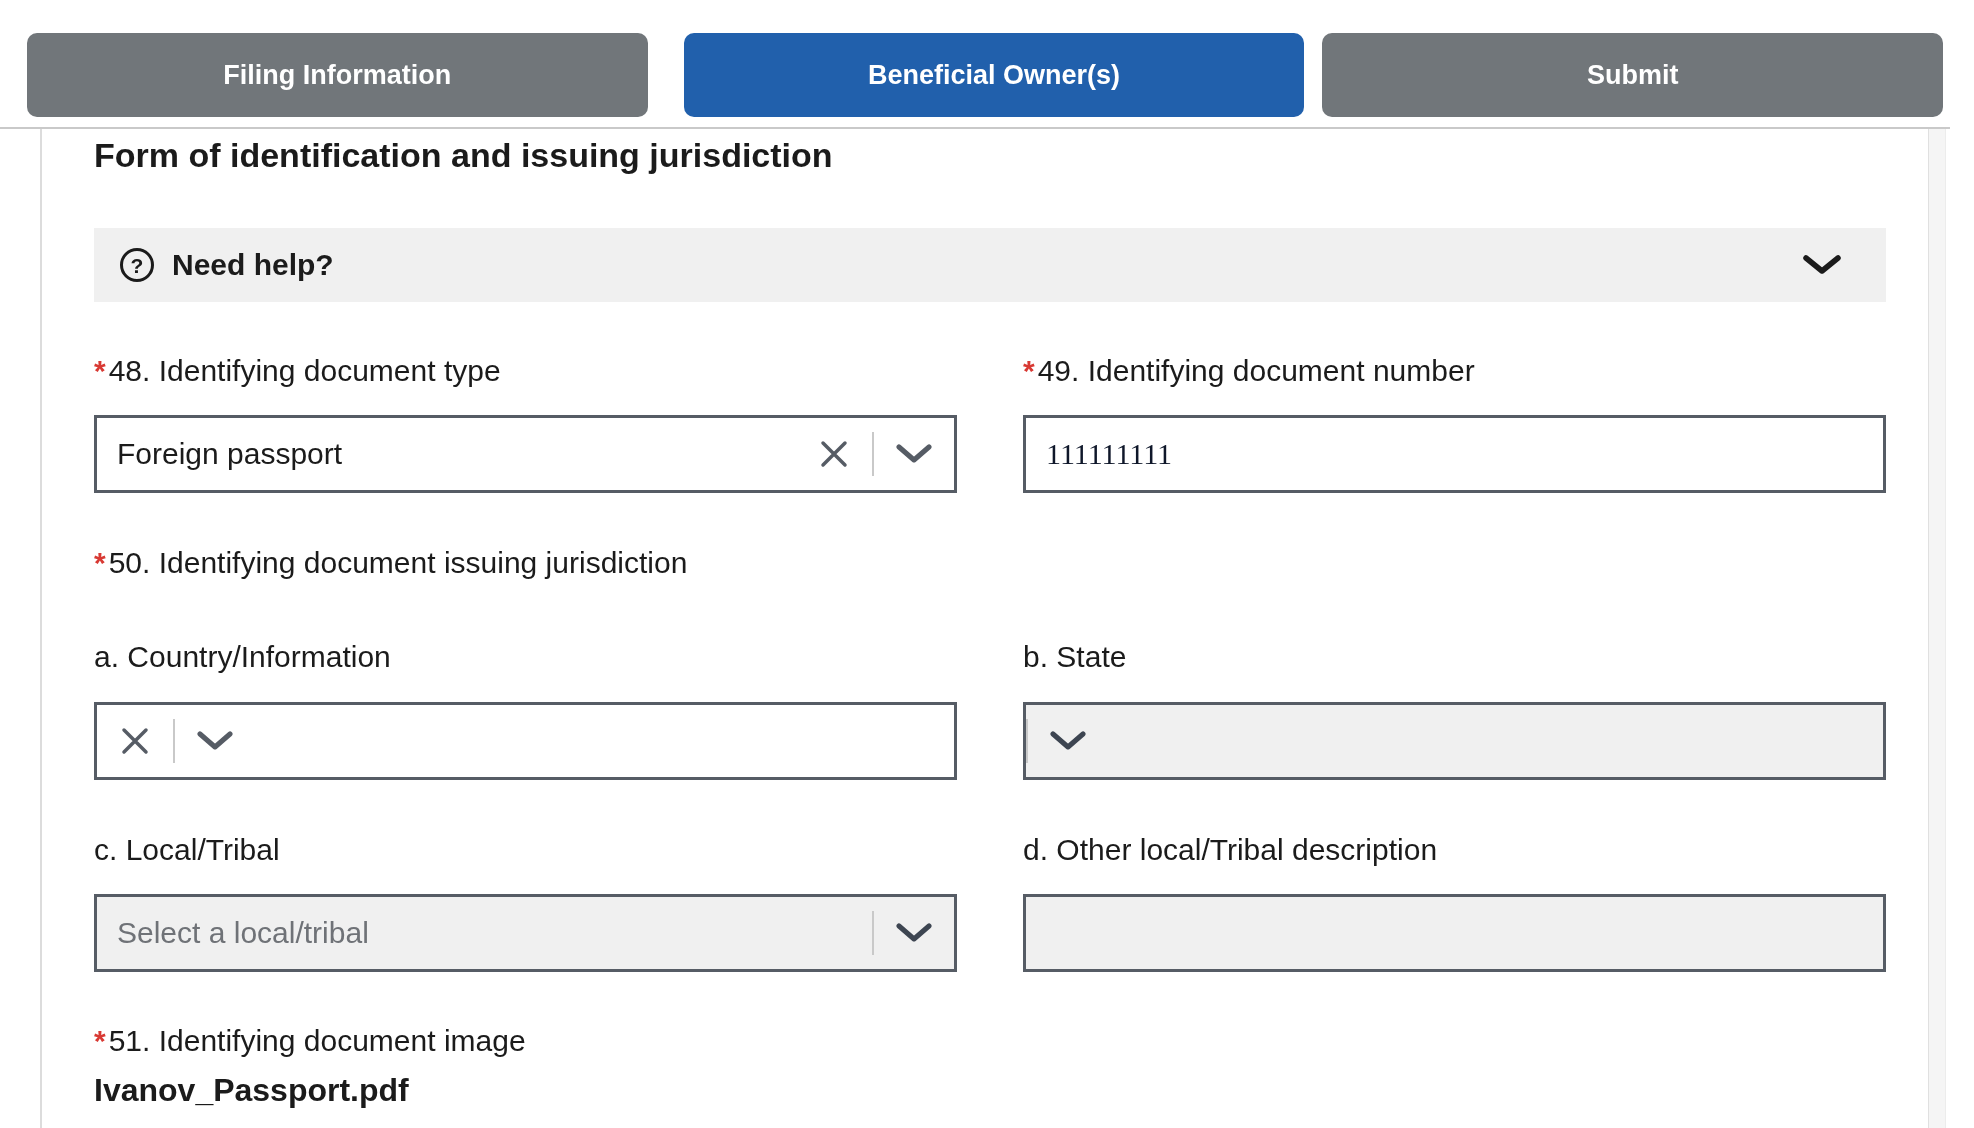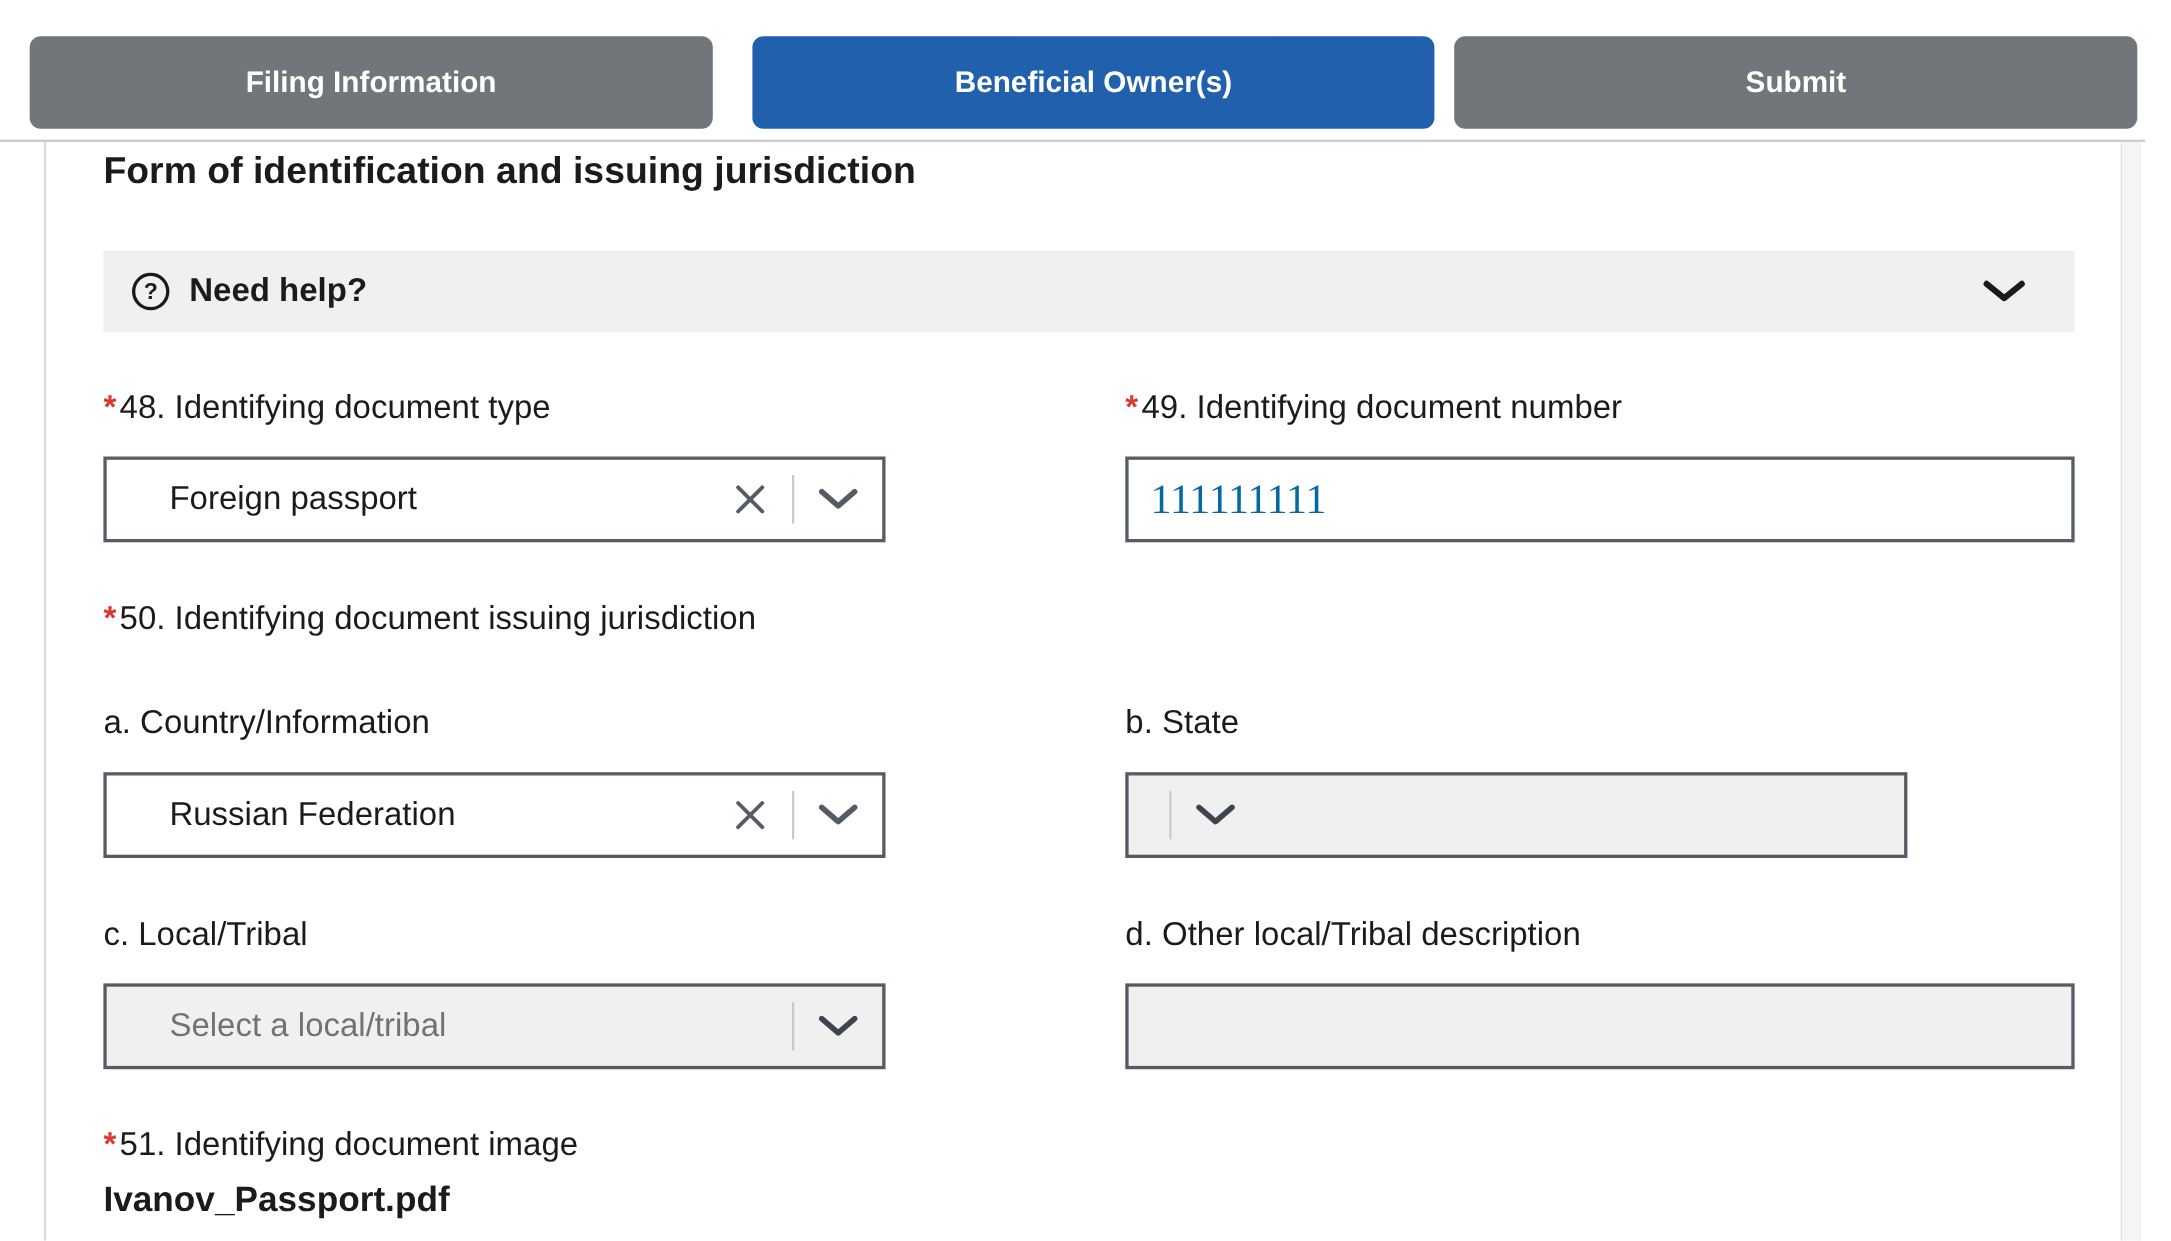--- a/index.html
+++ b/index.html
@@ -30,32 +30,32 @@
     display:flex;align-items:center;justify-content:center;flex:0 0 auto;
     font-size:21px;font-weight:bold;line-height:1;
   }
   .help-label{margin-left:18px;font-size:30px;font-weight:bold;}
   .help-chevron{position:absolute;right:44px;top:26px;}
   
   .lbl{position:absolute;font-size:30px;line-height:34px;white-space:nowrap;}
   .req{color:#d83933;font-weight:bold;margin-right:3px;}
   
   .combo{
-    position:absolute;width:711px;height:78px;border:3px solid #565c65;background:#ffffff;
-    box-sizing:border-box;display:flex;align-items:center;padding-left:37px;
+    position:absolute;width:863px;height:78px;border:3px solid #565c65;background:#ffffff;
+    box-sizing:border-box;display:flex;align-items:center;
   }
   .combo.disabled{background:#f0f0f0;}
   .combo-value{flex:1;padding-left:20px;font-size:30px;white-space:nowrap;overflow:hidden;}
   .combo-value.placeholder{color:#6f7277;}
   .combo-clear{width:76px;height:100%;display:flex;align-items:center;justify-content:center;cursor:pointer;}
   .combo-divider{width:2px;height:44px;background:#c9c9c9;flex:0 0 auto;}
   .combo-toggle{width:80px;height:100%;display:flex;align-items:center;justify-content:center;cursor:pointer;}
   .text-input{
     position:absolute;width:863px;height:78px;border:3px solid #565c65;background:#ffffff;
-    box-sizing:border-box;padding:0 20px;font-family:"Liberation Serif",serif;font-size:38px;color:#0369a1;
+    box-sizing:border-box;padding:0 20px;font-family:"Liberation Serif",serif;font-size:30px;color:#0f172a;
   }
   .text-input:disabled{background:#f0f0f0;}
   .filename{position:absolute;font-size:32px;font-weight:bold;}
   
   #lbl48{top:354px;left:94px;} #lbl49{top:354px;left:1023px;}
   #combo48{top:415px;left:94px;} #input49{top:415px;left:1023px;}
   #lbl50{top:546px;left:94px;}
   #lblA{top:640px;left:94px;} #lblB{top:640px;left:1023px;}
   #comboA{top:702px;left:94px;} #comboB{top:702px;left:1023px;}
   #lblC{top:833px;left:94px;} #lblD{top:833px;left:1023px;}
@@ -107,21 +107,20 @@
     </span>
   </div>
 
   <label class="lbl" id="lbl49"><span class="req">*</span><span>49. Identifying document number</span></label>
   <input class="text-input" id="input49" value="111111111" style="">
 
   <label class="lbl" id="lbl50"><span class="req">*</span><span>50. Identifying document issuing jurisdiction</span></label>
 
   <label class="lbl" id="lblA"><span>a. Country/Information</span></label>
   <div class="combo" id="comboA">
-    <span class="combo-value">Russian Federation</span>
     <span class="combo-clear">
       <svg width="30" height="30" viewBox="0 0 30 30">
           <path d="M4 4 L26 26 M26 4 L4 26" fill="none" stroke="#565c65" stroke-width="3.5" stroke-linecap="round"></path>
         </svg>
     </span>
     <span class="combo-divider"></span>
     <span class="combo-toggle">
       <svg width="36" height="20" viewBox="0 0 36 20">
           <path d="M3 3 L18 16 L33 3" fill="none" stroke="#565c65" stroke-width="5" stroke-linecap="round" stroke-linejoin="round"></path>
         </svg>

